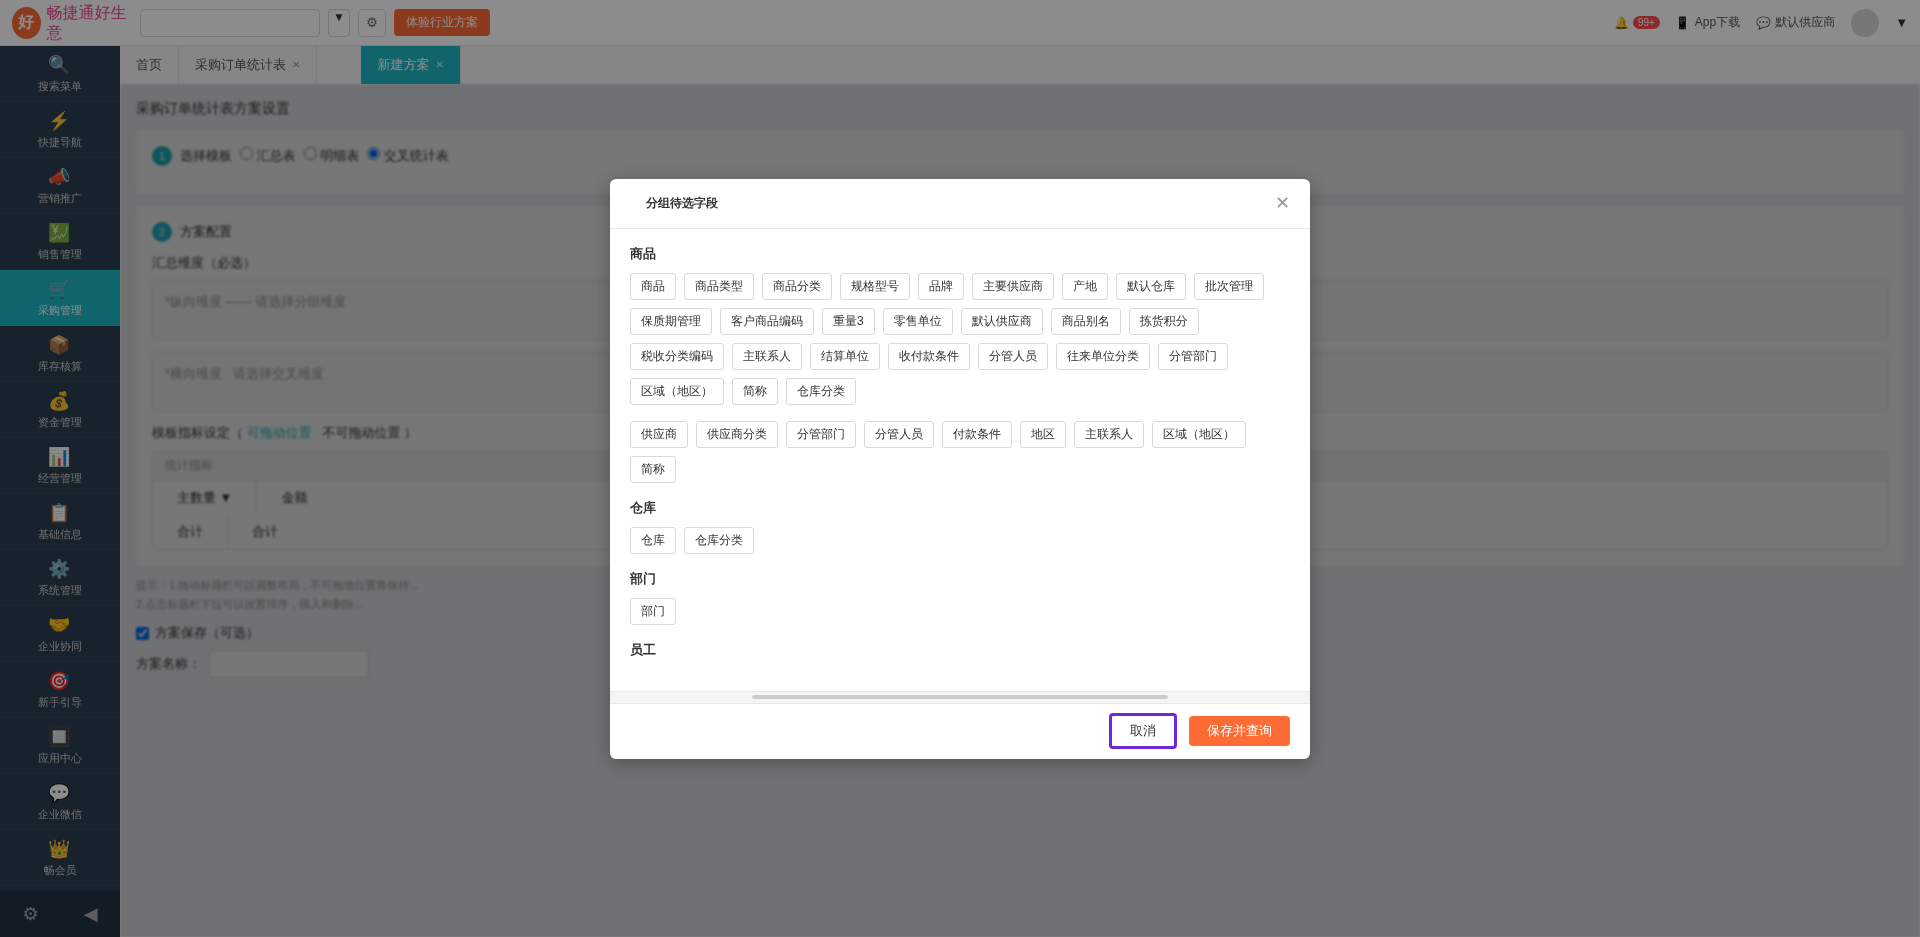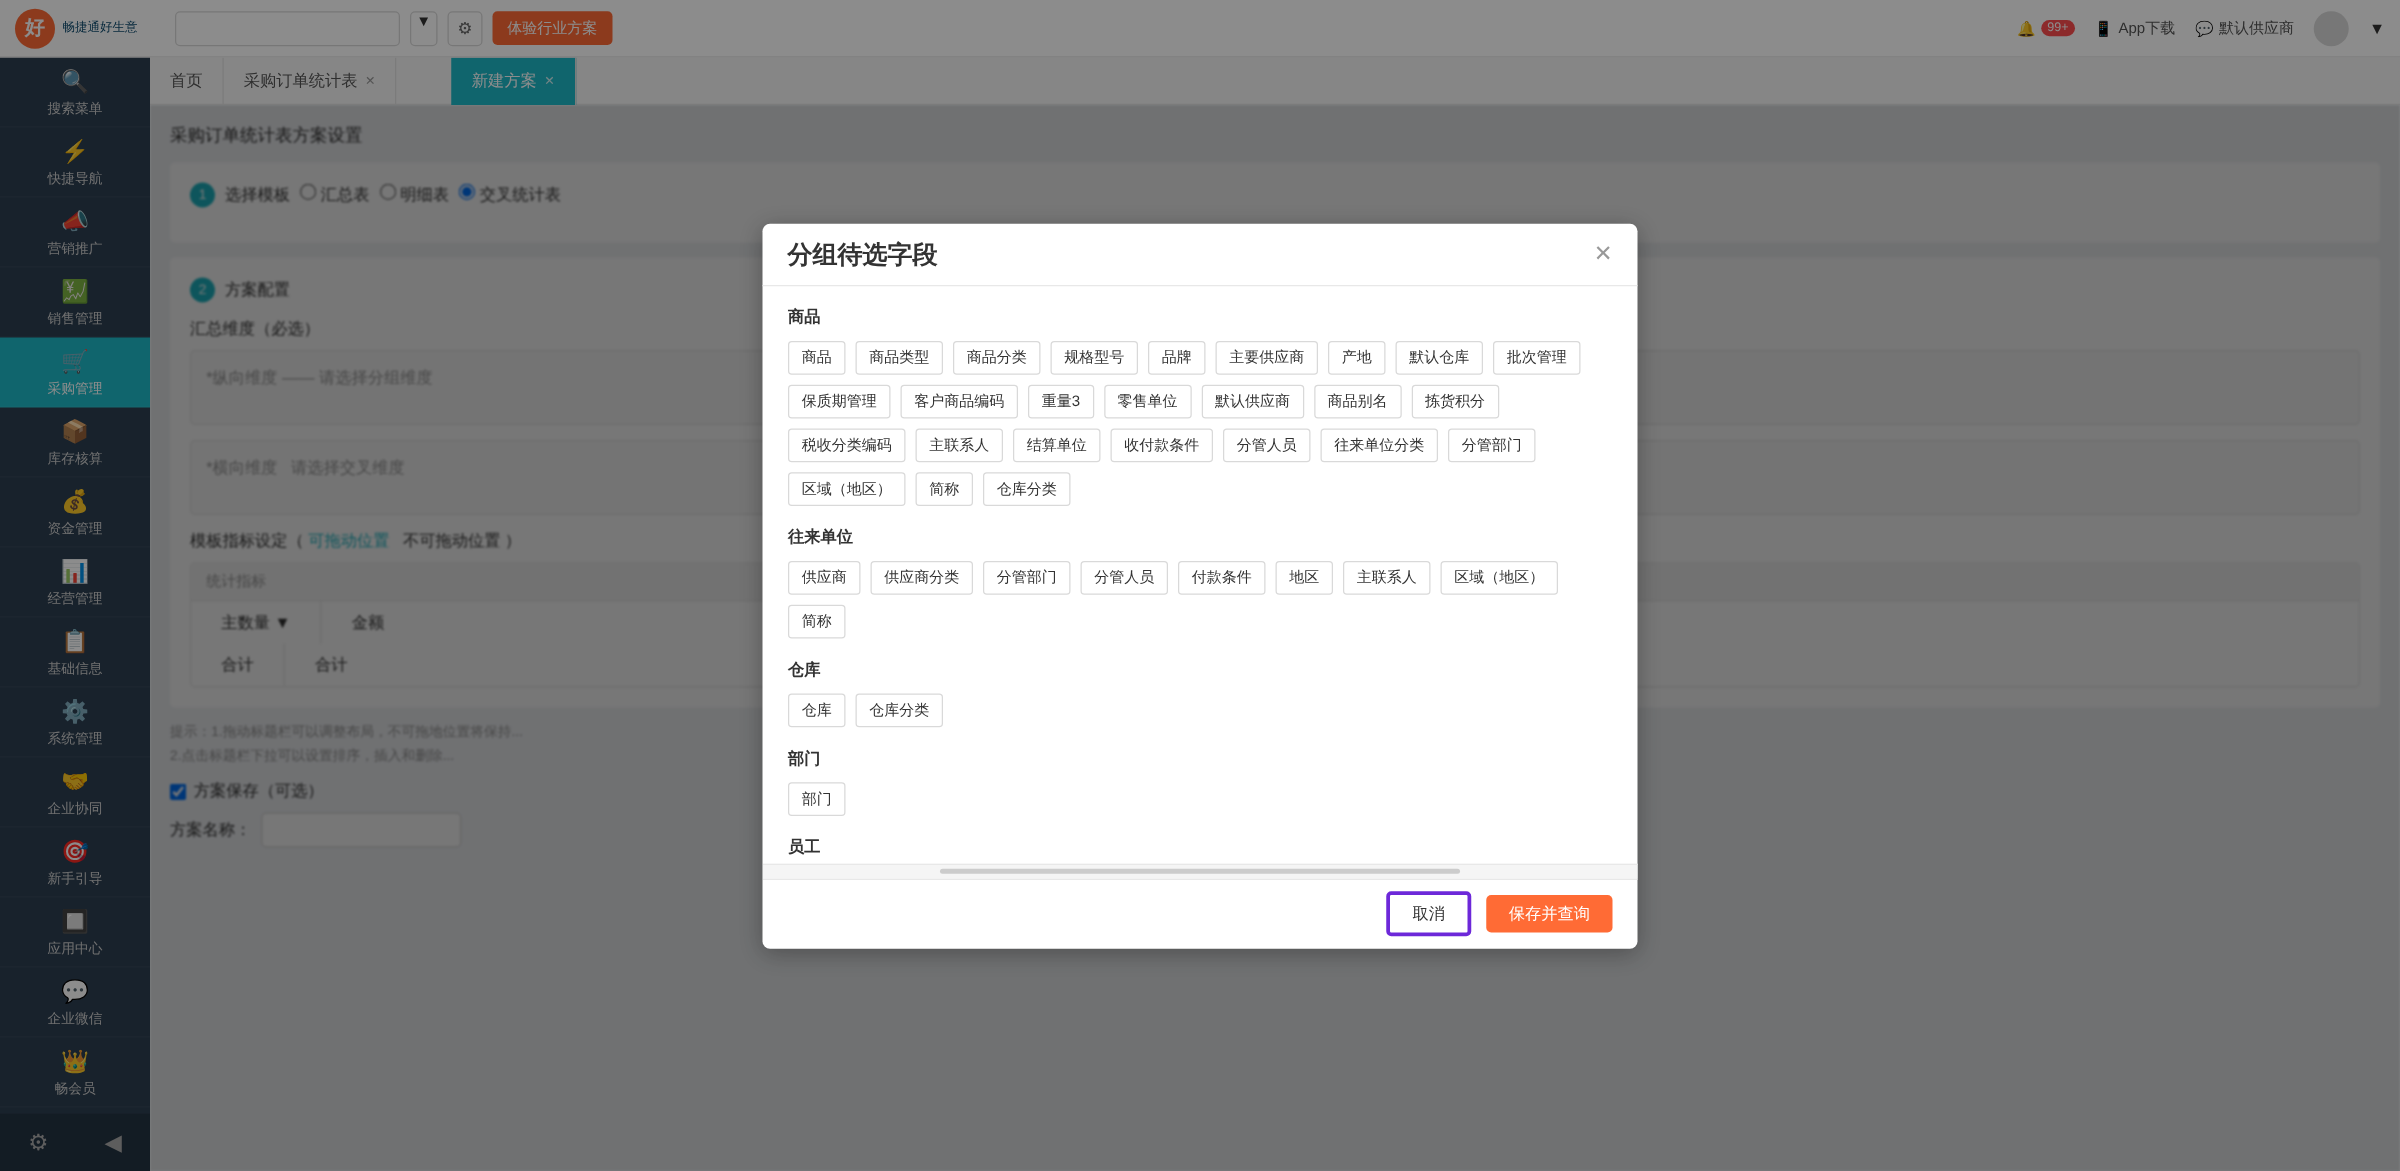--- a/index.html
+++ b/index.html
@@ -28,21 +28,21 @@
       height: 32px;
       background: #ff6b35;
       border-radius: 50%;
       display: flex;
       align-items: center;
       justify-content: center;
       color: white;
       font-size: 16px;
       font-weight: bold;
     }
-    .logo-text { font-size: 10px; color: #0c4a6e; line-height: 1.2; }
+    .logo-text { font-size: 16px; color: #ec4899; line-height: 1.2; }
     .top-search-area {
       display: flex;
       align-items: center;
       gap: 8px;
       margin-left: 8px;
     }
     .top-search-input {
       width: 180px;
       height: 28px;
       border: 1px solid #d9d9d9;
@@ -226,23 +226,24 @@
     .modal-header {
       height: 50px;
       padding: 0 20px;
       display: flex;
       align-items: center;
       justify-content: space-between;
       border-bottom: 1px solid #e8e8e8;
       flex-shrink: 0;
     }
     .modal-title {
-      font-size: 20px;
+      font-size: 12px;
       font-weight: 600;
       color: #333;
+      margin-left: 16px;
     }
     .modal-close {
       cursor: pointer;
       color: #999;
       font-size: 18px;
       line-height: 1;
     }
     .modal-body {
       flex: 1;
       overflow-y: auto;
@@ -523,21 +524,20 @@
           <span class="field-tag">分管人员</span>
           <span class="field-tag">往来单位分类</span>
           <span class="field-tag">分管部门</span>
           <span class="field-tag">区域（地区）</span>
           <span class="field-tag">简称</span>
           <span class="field-tag">仓库分类</span>
         </div>
       </div>
 
       <div class="field-section">
-        <div class="section-title">往来单位</div>
         <div class="field-grid">
           <span class="field-tag">供应商</span>
           <span class="field-tag">供应商分类</span>
           <span class="field-tag">分管部门</span>
           <span class="field-tag">分管人员</span>
           <span class="field-tag">付款条件</span>
           <span class="field-tag">地区</span>
           <span class="field-tag">主联系人</span>
           <span class="field-tag">区域（地区）</span>
           <span class="field-tag">简称</span>

